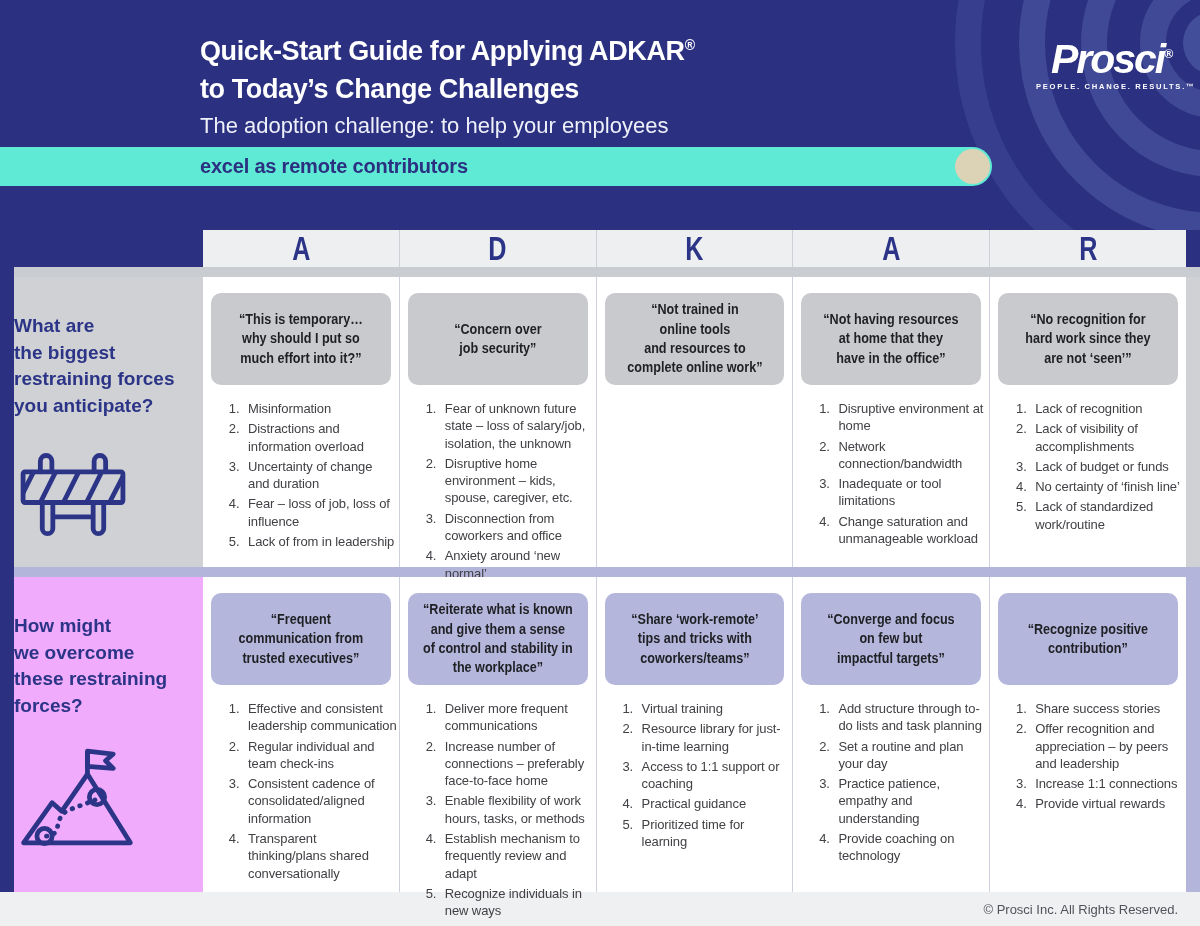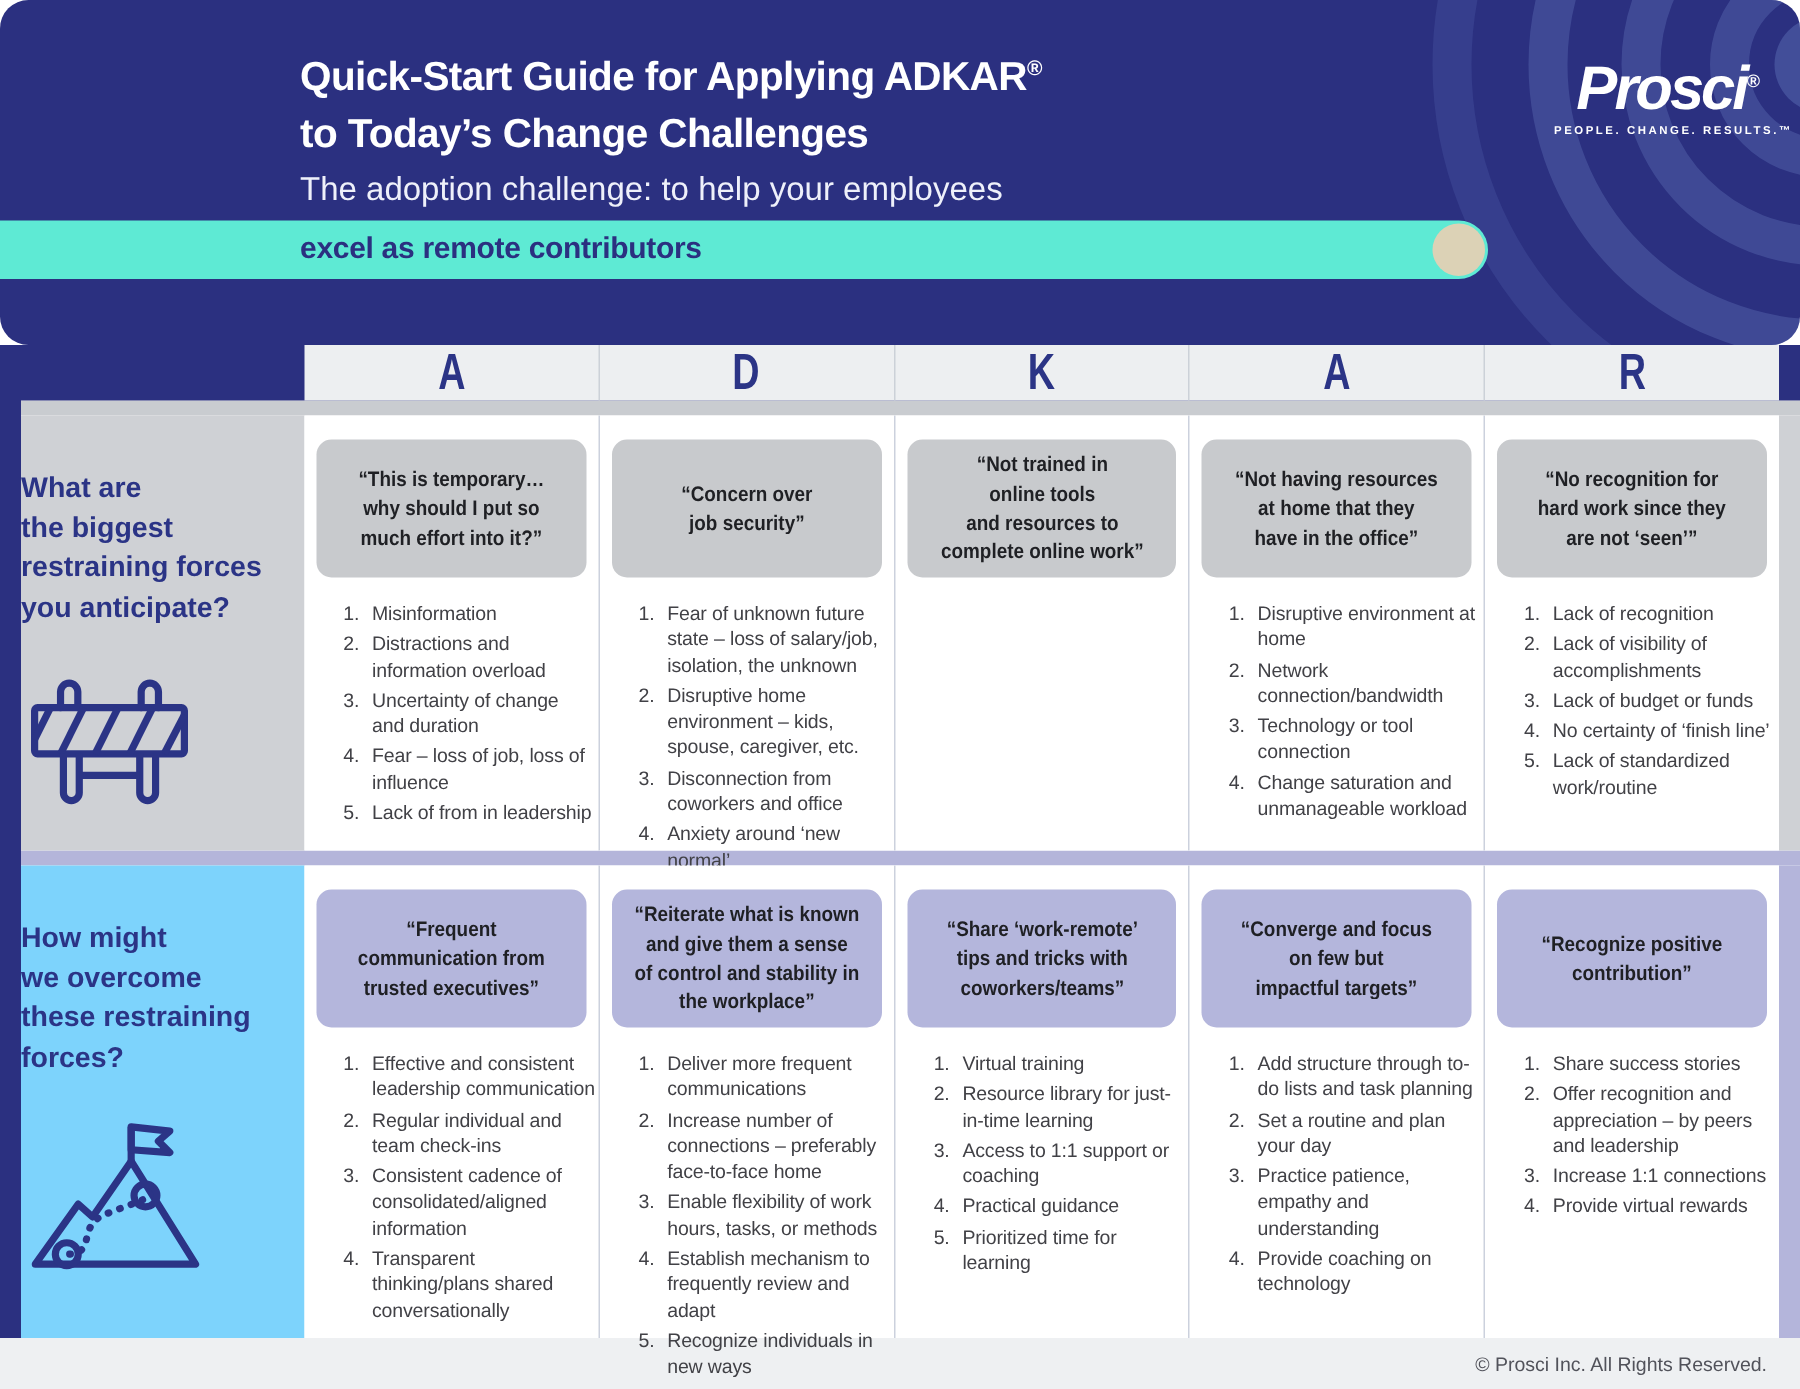--- a/index.html
+++ b/index.html
@@ -1,21 +1,21 @@
 <!DOCTYPE html>
 <html><head>
 <meta charset="utf-8">
 <style>
   * { margin:0; padding:0; box-sizing:border-box; }
   html,body { background:#777; }
   body { font-family:"Liberation Sans","DejaVu Sans",sans-serif; }
   .page { position:relative; width:1200px; height:926px; background:#fff; overflow:hidden; margin:0 auto; }
 
   
-  .hdr { position:relative; height:230px; background:#2b3080; overflow:hidden;border-radius:19px; }
+  .hdr { position:relative; height:230px; background:#2b3080; overflow:hidden; }
   .ring { position:absolute; border-radius:50%; border:26px solid rgba(96,115,185,.38); }
   .ring.r1 { width:150px; height:150px; left:1140px; top:-32px; }
   .ring.r2 { width:268px; height:268px; left:1081px; top:-91px; }
   .ring.r3 { width:392px; height:392px; left:1019px; top:-153px; }
   .ring.r4 { width:520px; height:520px; left:955px; top:-217px; border-color:rgba(96,115,185,.22); }
   .dot { position:absolute; width:64px; height:64px; border-radius:50%; background:rgba(96,115,185,.45); left:1183px; top:11px; }
   .title { position:absolute; left:200px; top:26px; color:#fff; font-size:27px; line-height:38px; font-weight:bold; letter-spacing:-.4px; }
   .title sup { font-size:14px; }
   .subtitle { position:absolute; left:200px; top:113px; color:#eef0fa; font-size:22px; font-weight:normal; }
   .band { position:absolute; left:0; top:147px; width:992px; height:39px; background:#5eead4; border-radius:0 20px 20px 0; }
@@ -37,21 +37,21 @@
   .strip.gray { background:#c9ccd0; }
   .strip.purple { background:#b4b5da; }
 
   
   .left-rail { position:absolute; left:0; top:230px; width:14px; height:662px; background:#2b3080; z-index:4; }
   .grid-row { display:flex; margin-left:14px; width:1186px; }
   .row1 { height:290px; }
   .row2 { height:315px; }
   .rowlabel { width:189px; flex:0 0 189px; }
   .row1 .rowlabel { background:#cfd1d5; }
-  .row2 .rowlabel { background:#7dd3fc; }
+  .row2 .rowlabel { background:#f0abfc; }
   .question { padding-top:36px; font-size:19px; line-height:1.4; font-weight:bold; color:#2b3486; white-space:pre-line; }
   .rowicon { margin-top:24px; }
   .row-edge { flex:0 0 14px; }
   .row1 .row-edge { background:#cfd1d5; }
   .row2 .row-edge { background:#b4b5db; }
   .col { flex:1 1 0; background:#fff; min-width:0; }
   .col + .col { border-left:1px solid #ccd1dd; }
   .quote { margin:16px 8px 0; height:92px; border-radius:10px; display:flex; align-items:center; justify-content:center; text-align:center; color:#1f2024; overflow:hidden; }
   .row1 .quote { background:#c8cacd; }
   .row2 .quote { background:#b4b6dc; }
@@ -168,21 +168,21 @@
     </div>
     <div class="col">
       <div class="quote">
           <span>“Not having resources
 at home that they
 have in the office”</span>
         </div>
       <ol>
           <li>Disruptive environment at home</li>
           <li>Network connection/bandwidth</li>
-          <li>Technology or tool connection</li>
+          <li>Inadequate or tool limitations</li>
           <li>Change saturation and unmanageable workload</li>
         </ol>
     </div>
     <div class="col">
       <div class="quote">
           <span>“No recognition for
 hard work since they
 are not ‘seen’”</span>
         </div>
       <ol>

